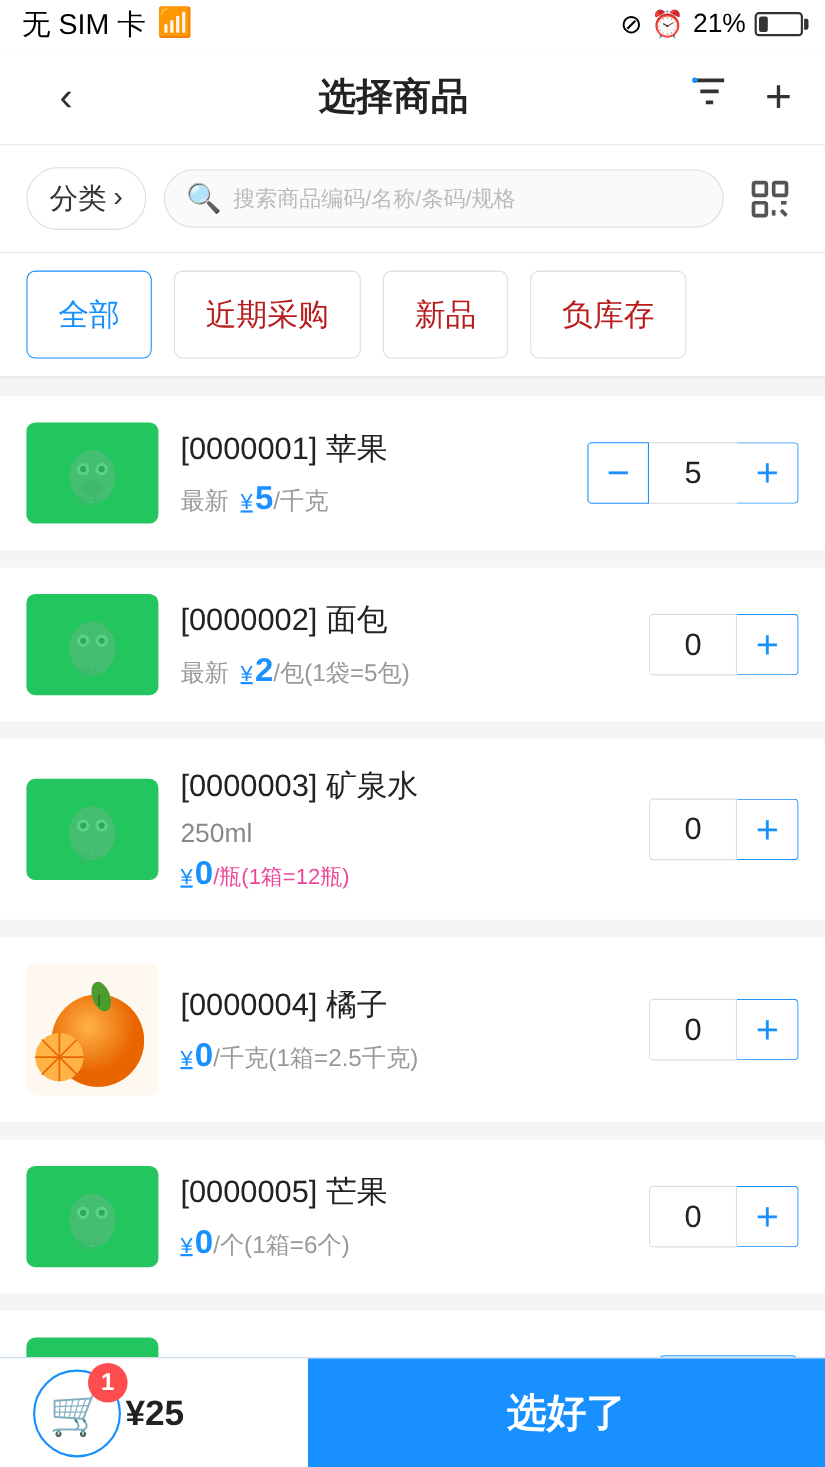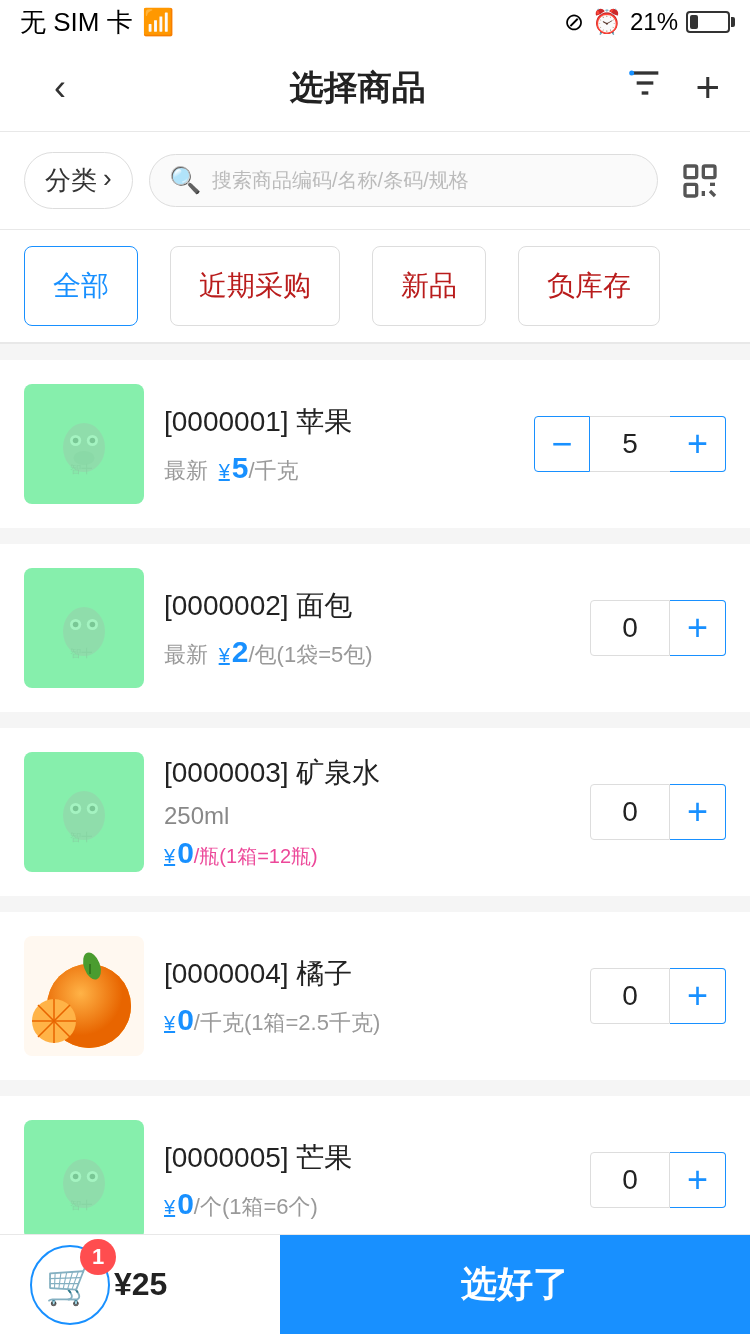--- a/index.html
+++ b/index.html
@@ -17,21 +17,21 @@
     .status-bar {
       background: #fff;
       height: 44px;
       display: flex;
       align-items: center;
       justify-content: space-between;
       padding: 0 20px;
       font-size: 26px;
       font-weight: 500;
     }
-    .status-left { display: flex; align-items: center; gap: 10px; }
+    .status-left { display: flex; gap: 10px; }
     .status-center { font-size: 30px; font-weight: 600; }
     .status-right { display: flex; align-items: center; gap: 8px; font-size: 24px; }
     .battery {
       width: 44px; height: 22px;
       border: 2px solid #333;
       border-radius: 4px;
       position: relative;
       display: inline-flex;
       align-items: center;
       padding: 2px;
@@ -125,21 +125,21 @@
       width: 52px; height: 52px;
       display: flex; align-items: center; justify-content: center;
       font-size: 36px; color: #555;
     }
 
     
     .tab-row {
       background: #fff;
       display: flex;
       padding: 0 24px;
-      gap: 32px;
+      gap: 20px;
       border-bottom: 2px solid #e8e8e8;
       margin-bottom: 16px;
     }
     .tab-btn {
       padding: 20px 28px;
       font-size: 28px;
       border-radius: 8px;
       border: 1px solid #ddd;
       background: #fff;
       color: #b91c1c;
@@ -159,23 +159,23 @@
     .product-item {
       background: #fff;
       margin-bottom: 16px;
       padding: 24px;
       display: flex;
       align-items: center;
       gap: 20px;
     }
     .product-image {
       width: 120px;
-      height: 120px;
+      height: 92px;
       border-radius: 8px;
-      background: #86efac;
+      background: #22c55e;
       flex-shrink: 0;
       display: flex;
       align-items: center;
       justify-content: center;
       overflow: hidden;
     }
     .product-info {
       flex: 1;
       min-width: 0;
     }

